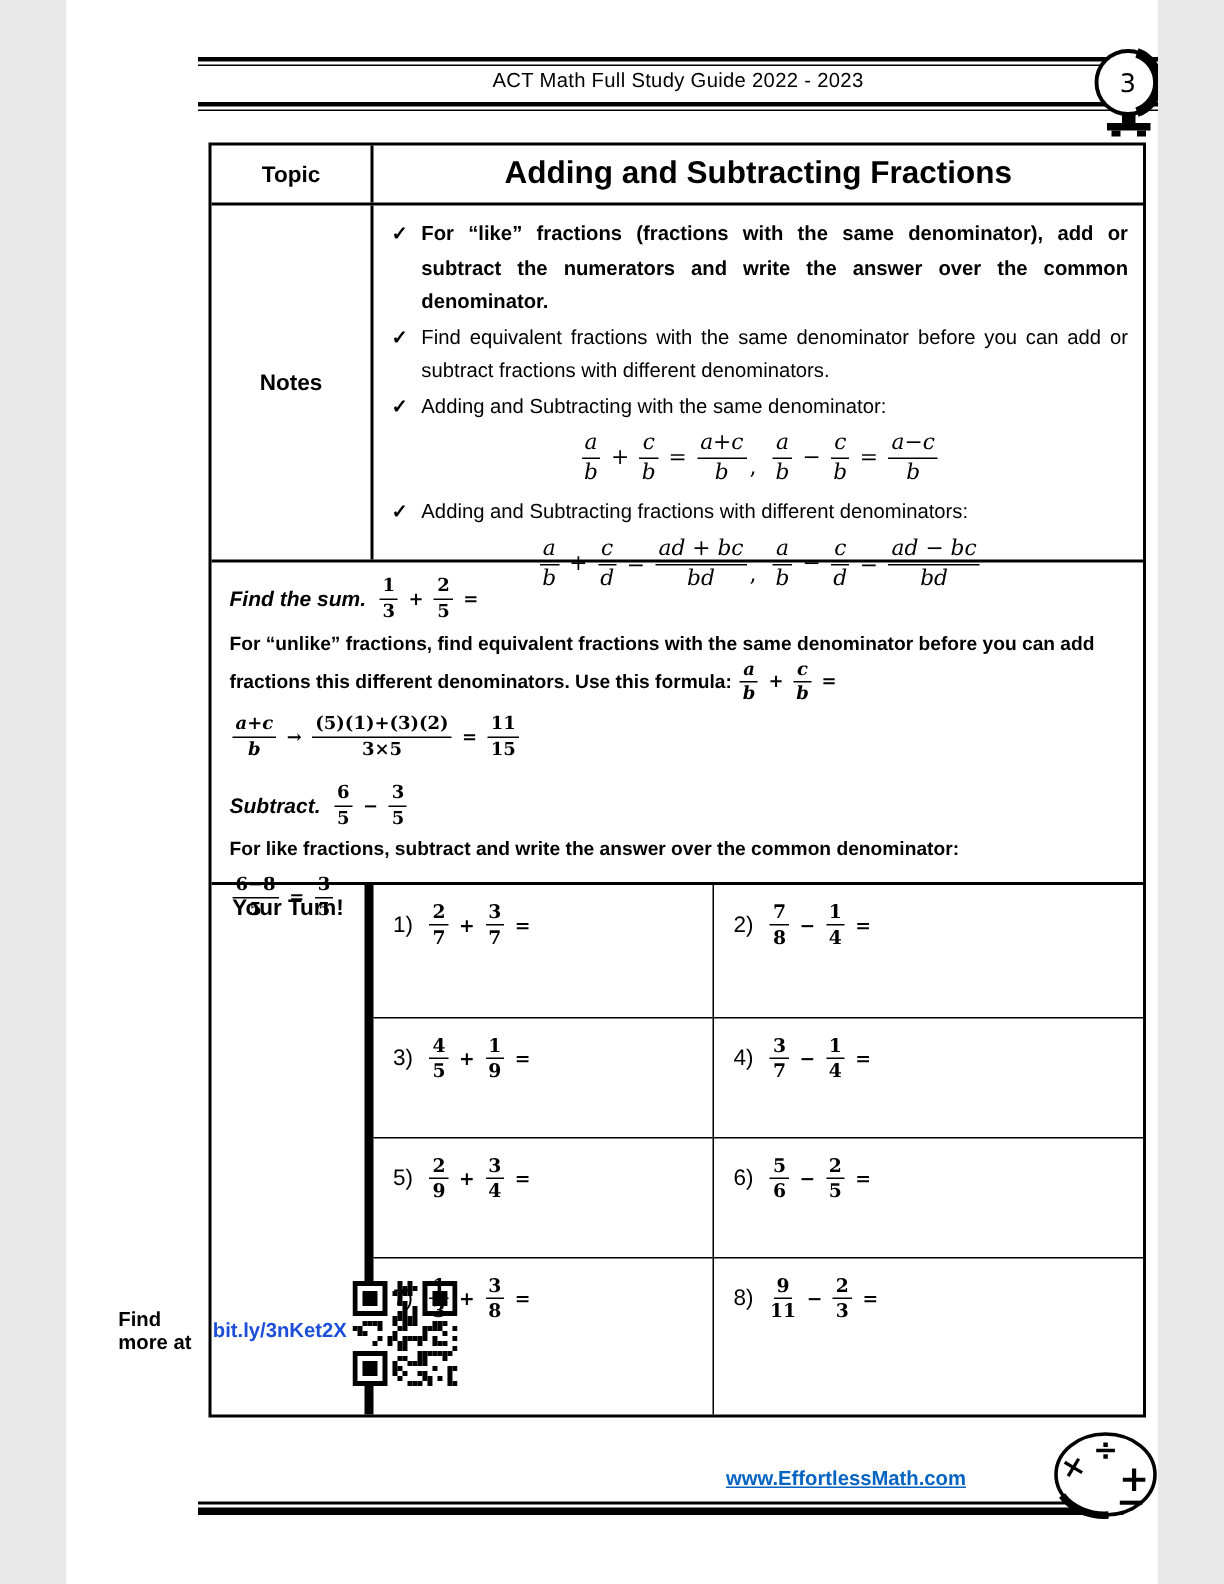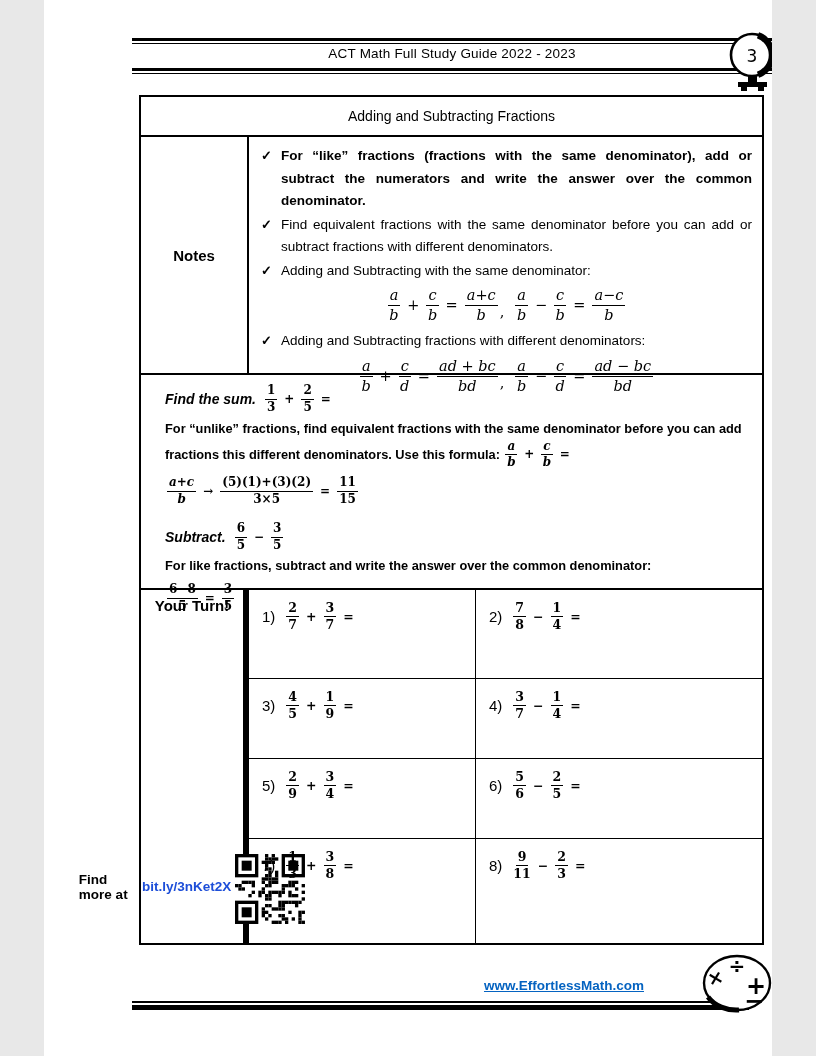--- a/index.html
+++ b/index.html
@@ -24,21 +24,21 @@
   .trow.first{border-top:none;}
   .row-topic{height:38px;}
   .row-notes{height:238px;}
   .row-example{height:215px;}
   .row-yourturn{flex:1;}
   .tlabel{width:108px;min-width:108px;border-right:2px solid #000;box-sizing:border-box;
         display:flex;align-items:center;justify-content:center;
         font-weight:bold;font-size:15px;}
   .tcontent{flex:1;box-sizing:border-box;min-width:0;}
   .topic-title{display:flex;align-items:center;justify-content:center;
-        font-weight:normal;font-size:14px;}
+        font-weight:bold;font-size:21px;}
 
   
   .math{display:inline-flex;align-items:center;vertical-align:middle;
         font-family:"DejaVu Serif",serif;}
   .frac{display:inline-flex;flex-direction:column;align-items:center;line-height:1.15;margin:0 2px;}
   .frac .fnum{border-bottom:1.3px solid #000;padding:0 2px 1px 2px;}
   .frac .fden{padding-top:1px;}
   .frac.it{font-style:italic;}
   .mop{margin:0 5px;}
   .mop.comma{margin:0 9px 0 0;align-self:flex-end;}
@@ -46,21 +46,21 @@
   
   .notes-body{padding:8px 10px 4px 12px;font-size:13.5px;line-height:22.5px;}
   .bullet{display:flex;gap:9px;margin-bottom:1px;}
   .check{font-weight:bold;font-size:13px;line-height:22.5px;}
   .btext{flex:1;text-align:justify;}
   .b-bold{font-weight:bold;}
   .math-line{display:flex;justify-content:center;align-items:center;
         font-size:14.5px;margin:5px 0 7px 0;}
 
   
-  .example-body{padding:9px 12px 4px 12px;font-size:12.8px;font-weight:bold;line-height:23px;margin-left:12px;}
+  .example-body{padding:9px 12px 4px 12px;font-size:12.8px;font-weight:bold;line-height:23px;}
   .ex-row{display:flex;align-items:center;margin-bottom:2px;}
   .ex-label{font-style:italic;font-weight:800;font-size:14px;margin-right:7px;}
   .ex-math{font-size:12px;font-weight:bold;}
   .math-row{display:flex;align-items:center;font-size:12px;font-weight:bold;margin:6px 0;}
   .mt{margin-top:15px;}
 
   
   .yt-left{width:108px;min-width:108px;border-right:6px solid #000000;box-sizing:border-box;
         display:flex;flex-direction:column;align-items:center;padding:7px 4px 6px 4px;}
   .yt-title{font-weight:bold;font-size:15px;}
@@ -103,20 +103,21 @@
     <rect x="17" y="59" width="6" height="4" fill="#000"></rect>
     <rect x="34" y="59" width="6" height="4" fill="#000"></rect>
     <circle cx="28" cy="27" r="21" fill="#fff" stroke="#000" stroke-width="2.6"></circle>
     <path d="M 34 7.2 A 21 21 0 0 1 34 46.8" fill="none" stroke="#000" stroke-width="6.5"></path>
     <text x="28" y="33.5" text-anchor="middle" font-size="17">3</text>
   </svg>
 
   <div class="doc-table">
 
     <div class="trow row-topic first">
+      <div class="tlabel">Topic</div>
       <div class="tcontent topic-title">Adding and Subtracting Fractions</div>
     </div>
 
     <div class="trow row-notes">
       <div class="tlabel">Notes</div>
       <div class="tcontent notes-body">
         <div class="bullet">
           <span class="check">✓</span>
           <div class="btext b-bold">For “like” fractions (fractions with the same denominator), add or subtract the numerators and write the answer over the common denominator.</div>
         </div>

